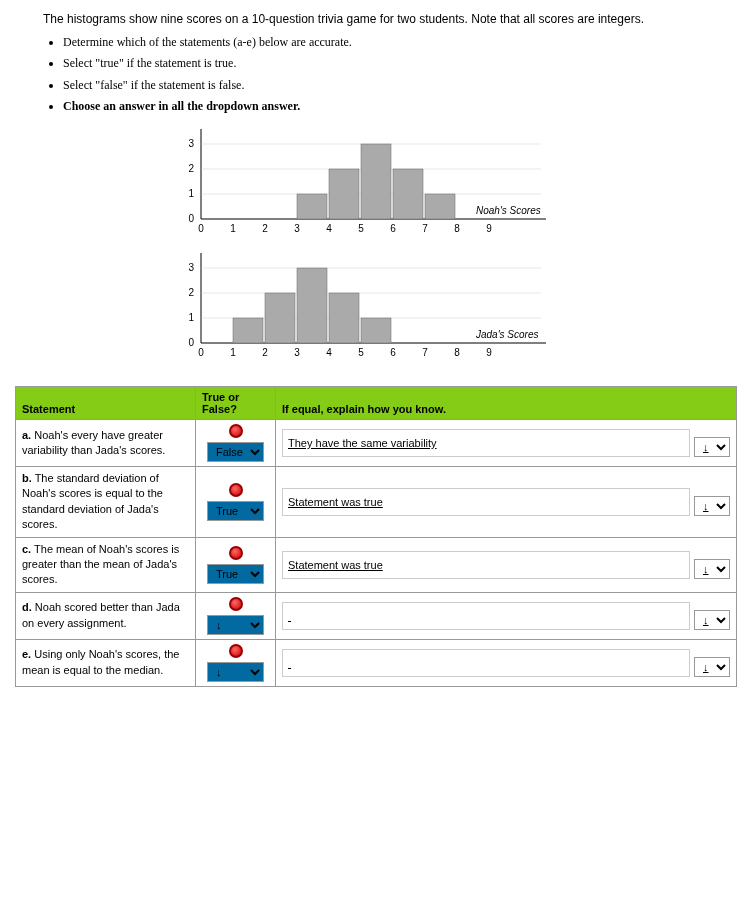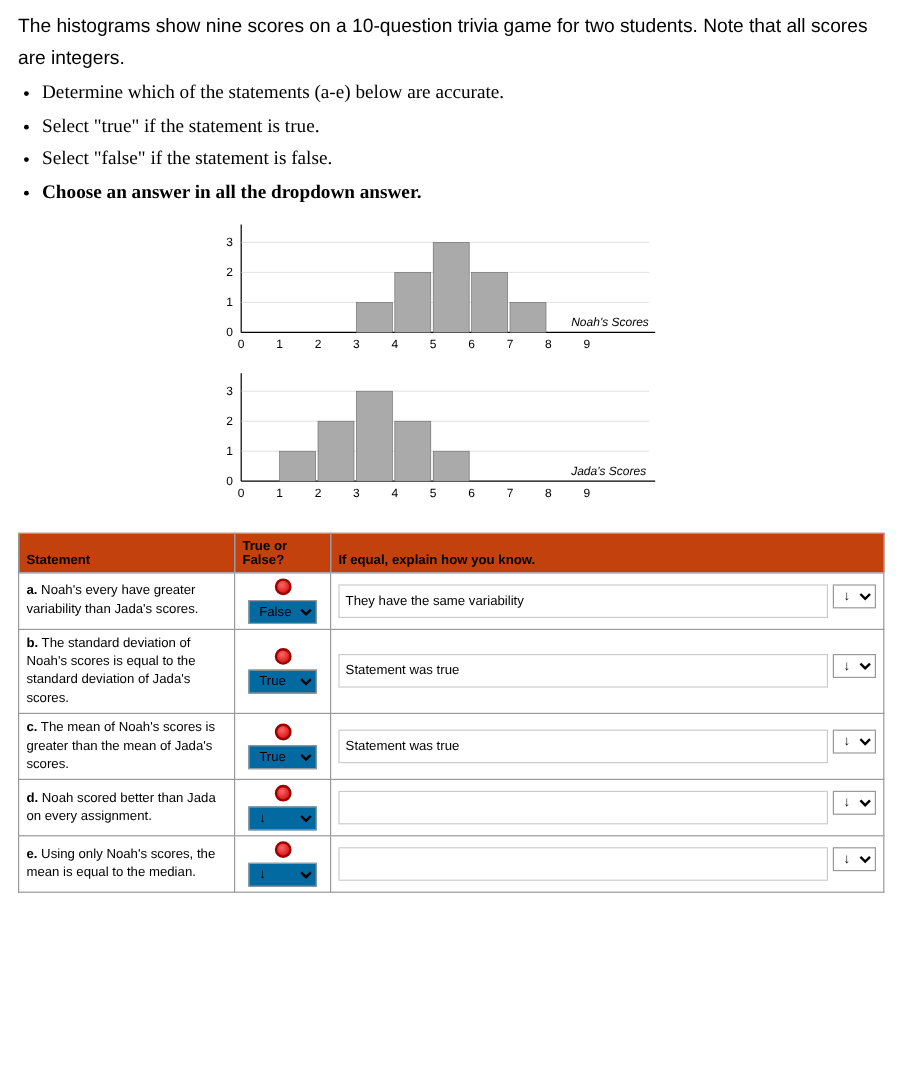--- a/index.html
+++ b/index.html
@@ -6,23 +6,24 @@
     body {
       font-family: Arial, sans-serif;
       font-size: 12px;
       background: #fff;
       width: 752px;
       min-height: 906px;
       padding: 10px 15px;
       color: #000;
     }
     .instructions {
-      font-size: 16px;
+      font-size: 12px;
       margin-bottom: 8px;
       line-height: 1.6;
+      margin-left: 28px;
     }
     .instructions p {
       margin-bottom: 2px;
     }
     .instructions .main-line {
       margin-bottom: 4px;
     }
     .bullet-list {
       list-style: disc;
       padding-left: 20px;
@@ -46,21 +47,21 @@
       display: block;
     }
     
     .statement-table {
       width: 100%;
       border-collapse: collapse;
       margin-top: 8px;
       font-size: 11px;
     }
     .statement-table th {
-      background: #c2410c;
+      background: #84cc16;
       border: 1px solid #999;
       padding: 4px 6px;
       text-align: left;
       font-weight: bold;
       font-size: 11px;
       vertical-align: bottom;
     }
     .statement-table td {
       border: 1px solid #999;
       padding: 4px 6px;
@@ -87,22 +88,23 @@
     .select-dropdown {
       font-size: 11px;
       padding: 2px 4px;
       border: 1px solid #999;
       background: #0369a1;
       cursor: pointer;
       margin-top: 2px;
     }
     .explain-cell {
       display: flex;
-      align-items: flex-start;
+      align-items: flex-end;
       gap: 4px;
+      text-decoration: underline;
     }
     .explain-text-box {
       border: 1px solid #ccc;
       padding: 3px 5px;
       font-size: 11px;
       flex: 1;
       height: 28px;
       display: flex;
       align-items: center;
     }

